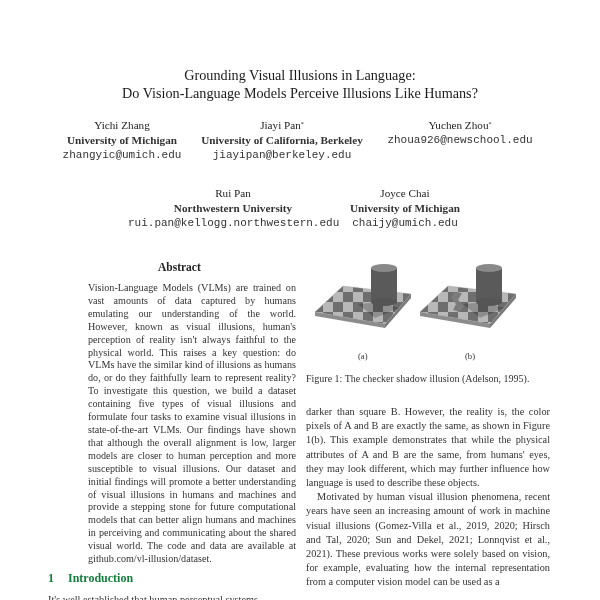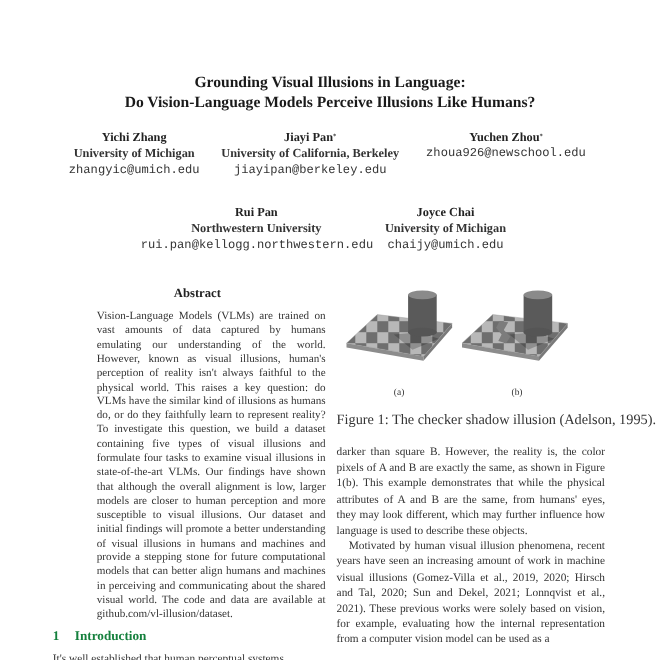--- a/index.html
+++ b/index.html
@@ -1,34 +1,34 @@
 <!DOCTYPE html>
 <html><head>
 <meta charset="utf-8">
 <style>
   html, body { margin:0; padding:0; background:#fff; }
   body { width:600px; height:600px; overflow:hidden; position:relative;
          font-family:"Liberation Serif", serif; color:#222; }
   .title { position:absolute; left:0; width:600px; top:66px; text-align:center;
-           font-weight:bold; font-size:14.2px; line-height:18px; color:#1a1a1a; }
+           font-weight:normal; font-size:14.2px; line-height:18px; color:#1a1a1a; }
   .author { position:absolute; text-align:center; font-size:11.2px; line-height:15px; }
-  .author .name { font-weight:bold; display:block; }
+  .author .name { font-weight:normal; display:block; }
   .author .aff { display:block; color:#333;font-weight:bold; }
   .author .email { display:block; font-family:"Liberation Mono", monospace; font-size:11px; color:#333; }
   sup { font-size:6px; vertical-align:top; position:relative; top:-1px; }
   .abstract-head { position:absolute; left:158px; top:261px; font-weight:bold; font-size:11.5px; }
   .abstract { position:absolute; left:88px; width:208px; top:282px; font-size:10.15px;
               line-height:12.9px; text-align:justify; color:#333; hyphens:auto; }
   .sec-head { position:absolute; left:48px; top:571px; font-weight:bold; font-size:12px; color:#15803d; }
   .sec-head .num { display:inline-block; width:20px; }
   .intro-cut { position:absolute; left:48px; top:594px; font-size:10.3px; color:#333; white-space:nowrap; }
   .fig { position:absolute; top:262px; width:100px; height:72px; }
   .fig-a { left:313px; } .fig-b { left:418px; }
   .sublabel { position:absolute; top:351px; font-size:8.6px; color:#333; }
-  .caption { position:absolute; left:306px; top:373px; font-size:13px; color:#333; white-space:nowrap; }
+  .caption { position:absolute; left:306px; top:373px; font-size:10px; color:#333; white-space:nowrap; }
   .rcol { position:absolute; left:306px; width:244px; top:405px; font-size:10.3px;
           line-height:14.2px; text-align:justify; color:#333; }
   .rcol p { margin:0; }
   .rcol p.indent { text-indent:11px; }
 </style>
 </head>
 <body>
 
 <div class="title">
   <div>Grounding Visual Illusions in Language:</div>

